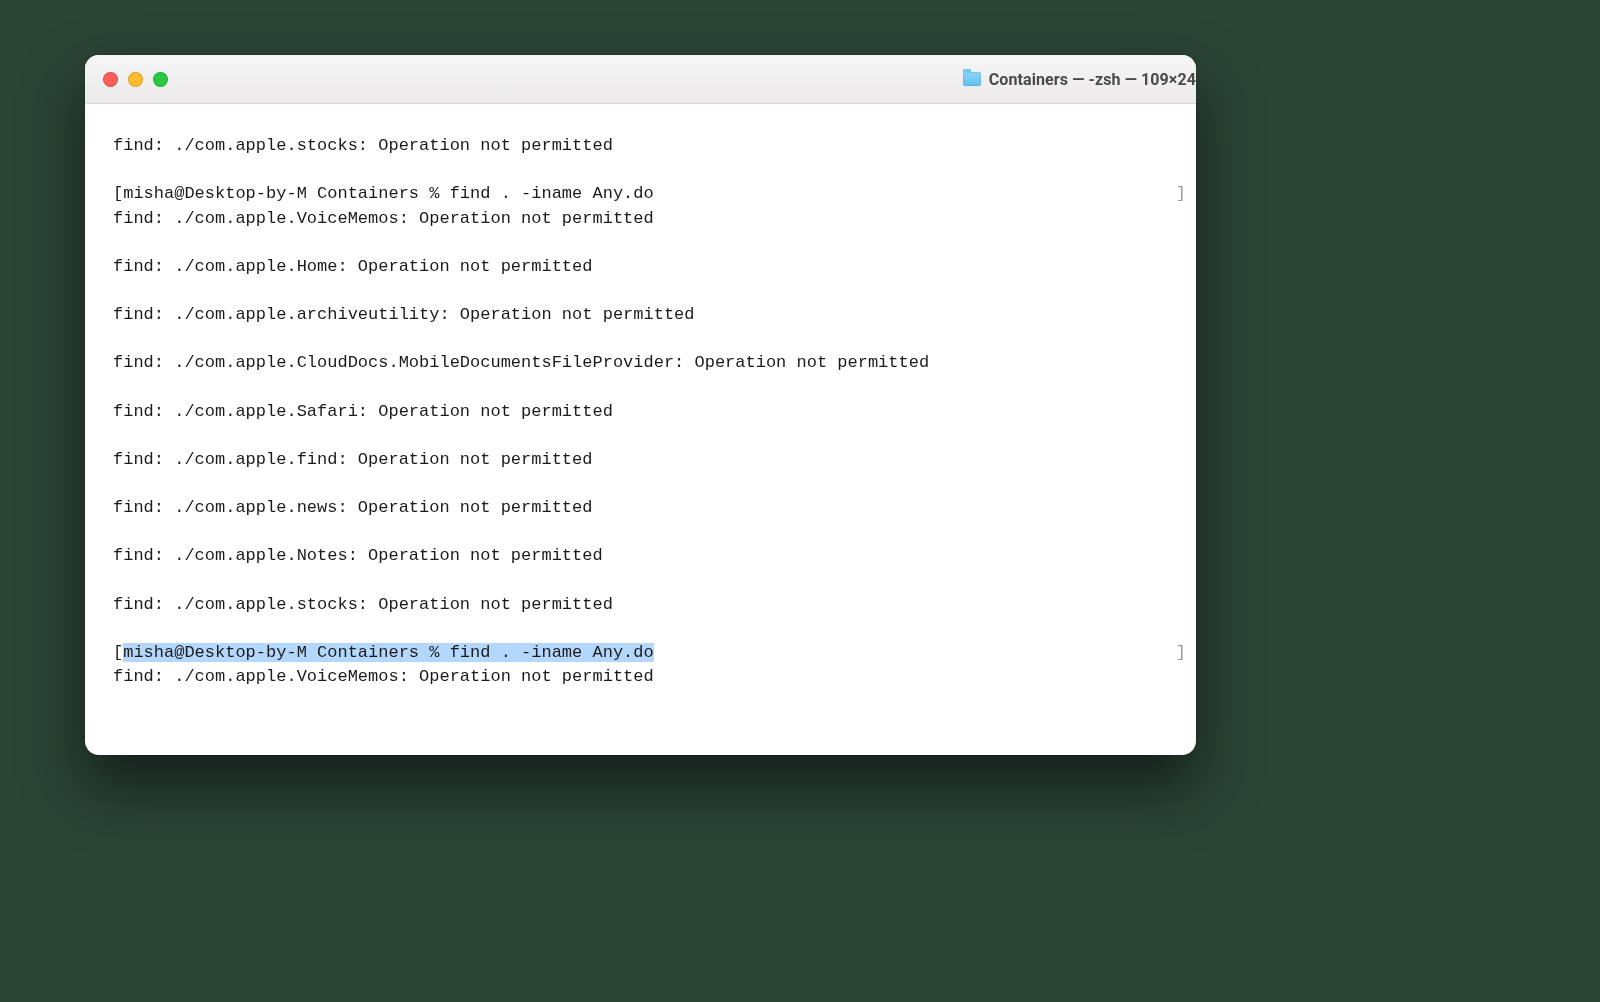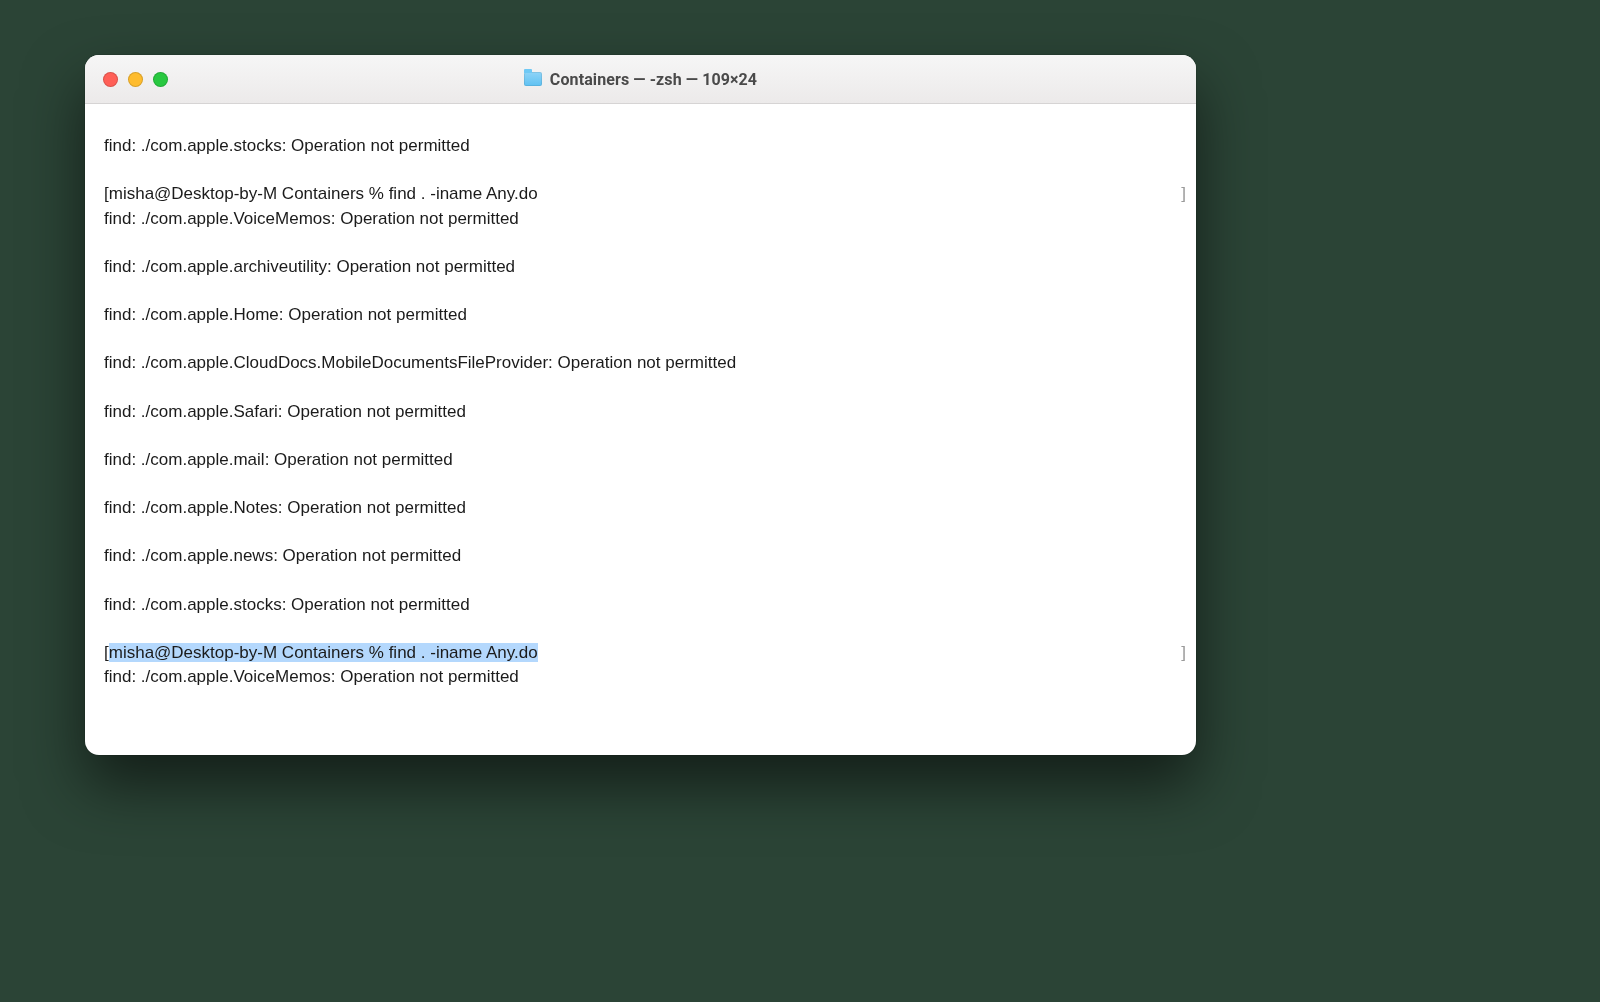--- a/index.html
+++ b/index.html
@@ -53,21 +53,21 @@
     box-shadow: inset 0 0 0 1px rgba(0,0,0,0.15);
   }
   .dot.red    { background:#ff5f57; }
   .dot.yellow { background:#febc2e; }
   .dot.green  { background:#28c840; }
   .title-center {
     position: absolute;
     left: 0; right: 0;
     display: flex;
     align-items: center;
-    justify-content: center;
+    justify-content: flex-end;
     gap: 8px;
     pointer-events: none;
   }
   .title-center .folder-icon {
     width: 18px; height: 14px;
     background: linear-gradient(#8fd4f7,#5ec1f2);
     border-radius: 2px;
     position: relative;
     box-shadow: inset 0 0 0 1px rgba(0,0,0,0.08);
   }
@@ -80,22 +80,22 @@
     border-radius:1px 1px 0 0;
   }
   .title-text {
     font-size: 16px;
     font-weight: 700;
     color: #4a4a4a;
     letter-spacing: 0.1px;
   }
   .term {
     flex: 1 1 auto;
-    padding: 6px 10px 10px 19px;
-    font-family: Liberation Sans, sans-serif;
+    padding: 6px 10px 10px 28px;
+    font-family: Liberation Mono, monospace;
     font-size: 17px;
     line-height: 1.42;
     color: #1b1b1b;
     white-space: pre;
     overflow: hidden;
   }
   .line { display:block; }
   .line.hl {
     background: #b4d8fd;
     display: inline;
@@ -119,27 +119,27 @@
       <div class="title-center">
         <span class="folder-icon"></span>
         <span class="title-text">Containers — -zsh — 109×24</span>
       </div>
     </div>
 
     <div class="term">
 <span class="line">find: ./com.apple.stocks: Operation not permitted</span>
 <span class="bracket">[</span><span>misha@Desktop-by-M Containers % find . -iname Any.do</span><span style="float:right" class="dim-bracket">]</span>
 <span class="line">find: ./com.apple.VoiceMemos: Operation not permitted</span>
+<span class="line">find: ./com.apple.Home: Operation not permitted</span>
 <span class="line">find: ./com.apple.archiveutility: Operation not permitted</span>
-<span class="line">find: ./com.apple.Home: Operation not permitted</span>
 <span class="line">find: ./com.apple.CloudDocs.MobileDocumentsFileProvider: Operation not permitted</span>
 <span class="line">find: ./com.apple.Safari: Operation not permitted</span>
-<span class="line">find: ./com.apple.mail: Operation not permitted</span>
+<span class="line">find: ./com.apple.find: Operation not permitted</span>
+<span class="line">find: ./com.apple.news: Operation not permitted</span>
 <span class="line">find: ./com.apple.Notes: Operation not permitted</span>
-<span class="line">find: ./com.apple.news: Operation not permitted</span>
 <span class="line">find: ./com.apple.stocks: Operation not permitted</span>
 <span class="bracket">[</span><span class="line hl">misha@Desktop-by-M Containers % find . -iname Any.do</span><span style="float:right" class="dim-bracket">]</span>
 <span class="line">find: ./com.apple.VoiceMemos: Operation not permitted</span>
 
 
 
 
 
 
 

